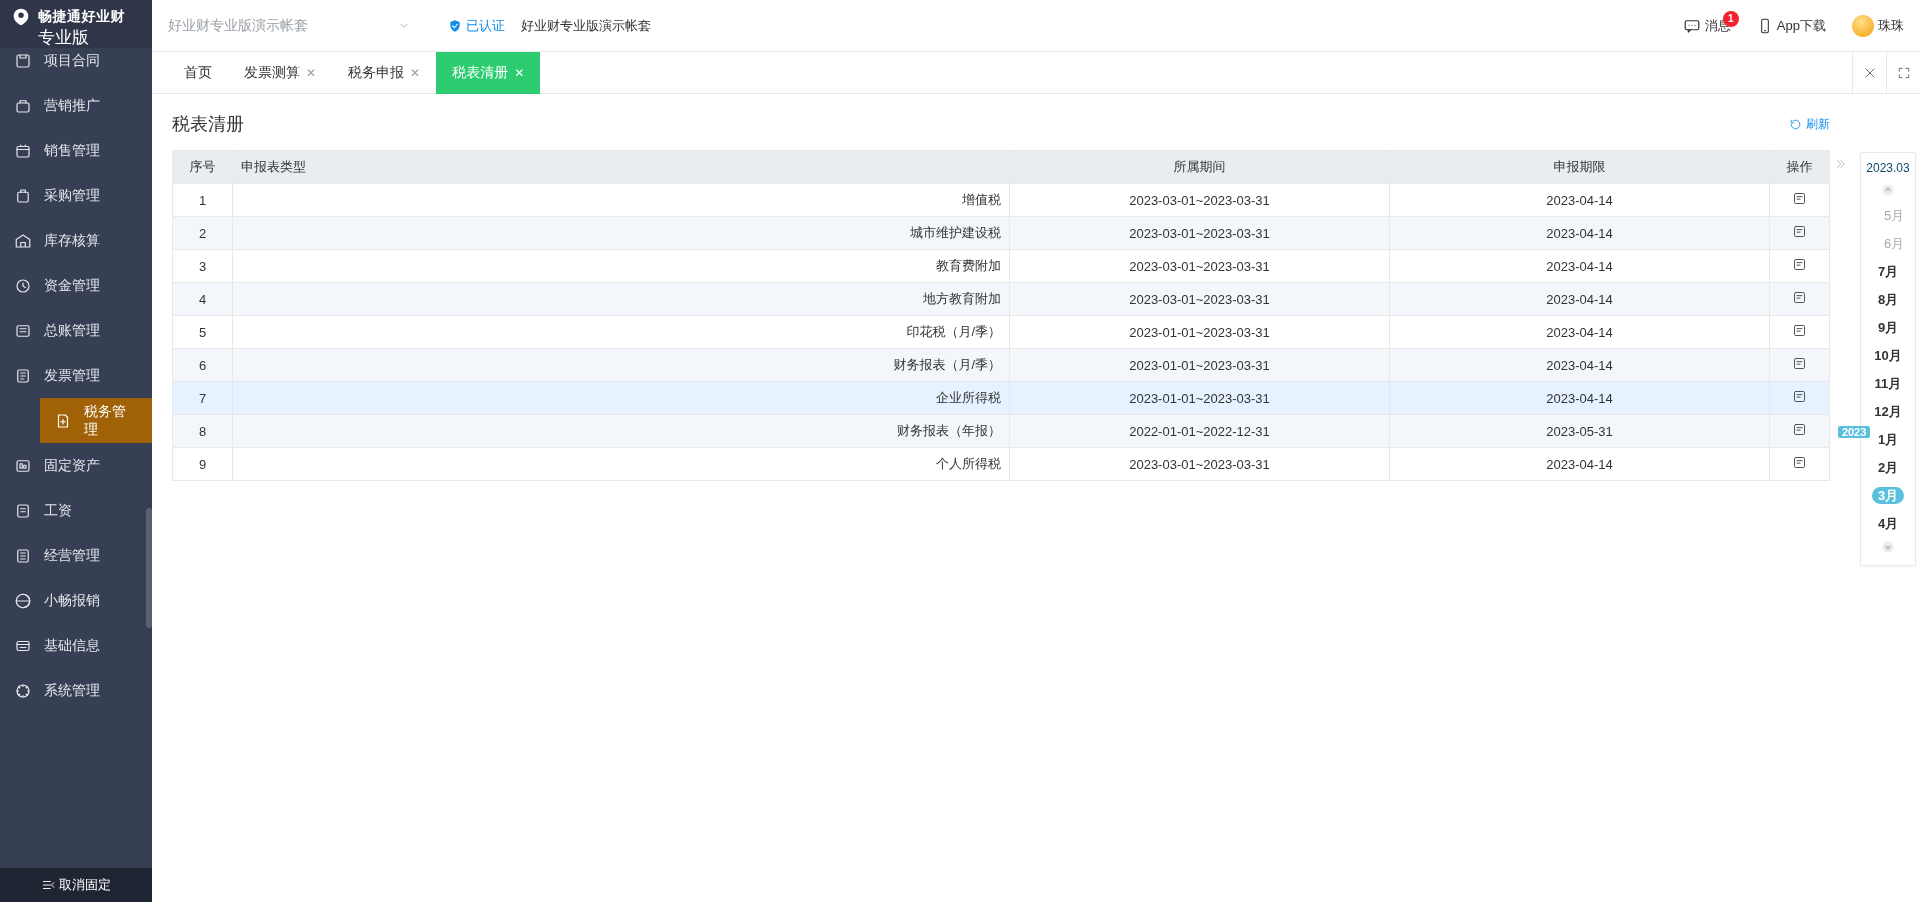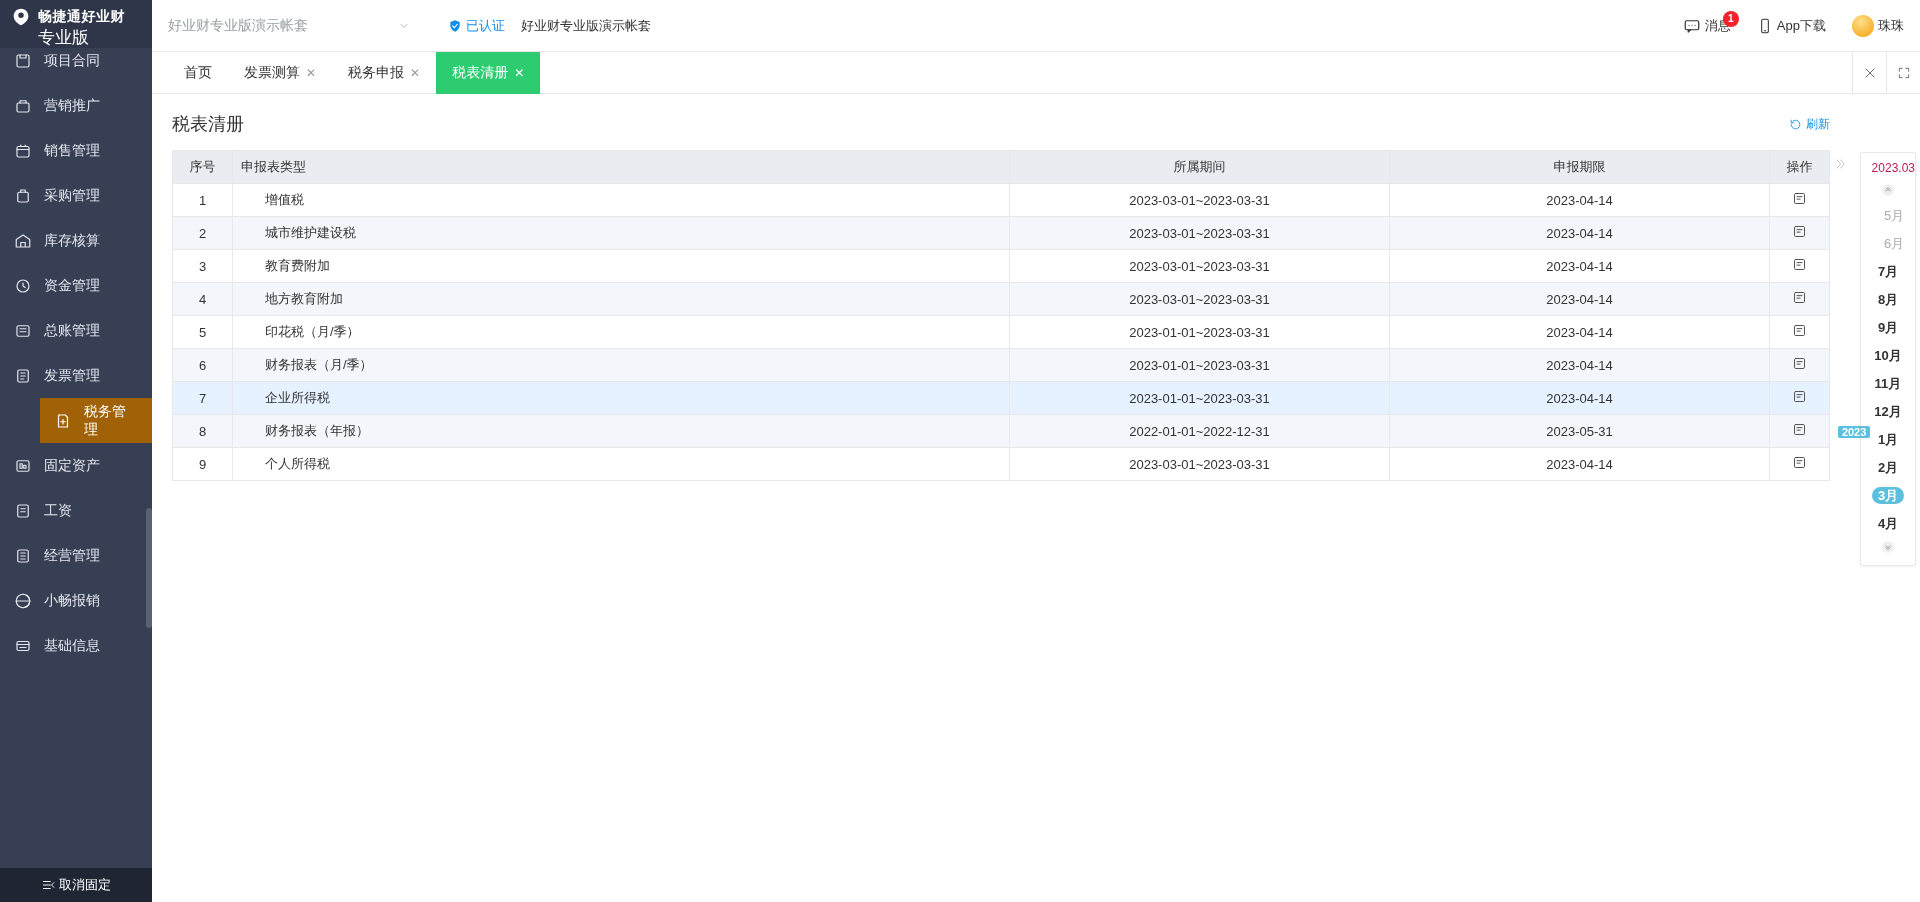--- a/index.html
+++ b/index.html
@@ -46,28 +46,28 @@
   .page-head { display: flex; align-items: center; padding: 18px 20px 14px 20px; }
   .page-title { font-size: 18px; color: #333; }
   .refresh { margin-left: auto; color: #108ee9; font-size: 12px; display: flex; align-items: center; gap: 4px; cursor: pointer; margin-right: 70px;}
 
   
   .tbl-wrap { padding: 0 20px; }
   table.tbl { width: calc(100% - 70px); border-collapse: collapse; table-layout: fixed; }
   .tbl th, .tbl td { border: 1px solid #e8e8e8; height: 33px; font-size: 13px; padding: 0 8px; }
   .tbl th { background: #e9edf2; font-weight: normal; color: #333; text-align: center; }
   .tbl td { text-align: center; }
-  .tbl td.l { text-align: left; padding-left: 32px; }
+  .tbl td.l { text-align: right; padding-left: 32px; }
   .tbl tbody tr:nth-child(even) td { background: #f3f6fa; }
   .tbl tbody tr.hl td { background: #e6f2ff !important; }
   .op-cell { color: #555; cursor: pointer; }
 
   
   .date-rail { position: absolute; right: 4px; top: 58px; width: 56px; background: #fff; border: 1px solid #e8e8e8; border-radius: 2px; display: flex; flex-direction: column; align-items: center; padding: 4px 0 6px 0; box-shadow: 0 1px 3px rgba(0,0,0,0.05); }
-  .date-head { font-size: 12px; color: #be185d; padding: 4px 0 6px 0; width: 100%; text-align: right; border-bottom: 0; }
+  .date-head { font-size: 12px; color: #0c4a6e; padding: 4px 0 6px 0; width: 100%; text-align: center; border-bottom: 0; }
   .date-chevrons { color: #bbb; margin: 2px 0; cursor: pointer; }
   .date-item { font-size: 13px; color: #333; padding: 5px 0; width: 100%; text-align: center; cursor: pointer; font-weight: bold; position: relative; }
   .date-item.dim { color: #aaa; font-weight: normal; text-align: right;}
   .date-item.sel span { background: #5bc0de; color: #fff; border-radius: 10px; padding: 1px 6px; }
   .year-tag { position: absolute; left: -34px; top: 0; background: #5bc0de; color: #fff; font-size: 11px; padding: 0 4px; border-radius: 2px; font-weight: bold; }
   .arrow-toggle { position: absolute; right: 70px; top: 60px; width: 20px; height: 20px; color: #bbb; cursor: pointer; display:flex; align-items:center; justify-content:center;}
 
   
   .ic { stroke: currentColor; fill: none; stroke-width: 1.6; stroke-linecap: round; stroke-linejoin: round; }
 </style>
@@ -203,20 +203,29 @@
           <span>小畅报销</span>
         </div>
         <div class="sidebar-item">
           <span class="mi">
             <svg width="18" height="18" viewBox="0 0 24 24">
               <rect x="4" y="6" width="16" height="12" rx="2" class="ic"></rect>
               <path class="ic" d="M4 10h16M8 14h8"></path>
             </svg>
           </span>
           <span>基础信息</span>
+        </div>
+        <div class="sidebar-item">
+          <span class="mi">
+            <svg width="18" height="18" viewBox="0 0 24 24">
+              <circle cx="12" cy="12" r="8" class="ic"></circle>
+              <path class="ic" d="M12 4v2M12 18v2M4 12h2M18 12h2M6.3 6.3l1.4 1.4M16.3 16.3l1.4 1.4M6.3 17.7l1.4-1.4M16.3 7.7l1.4-1.4"></path>
+            </svg>
+          </span>
+          <span>系统管理</span>
         </div>
       </div>
     <div class="sidebar-scroll"></div>
   </div>
 
   <div class="sidebar-footer">
     <svg width="14" height="14" viewBox="0 0 24 24">
         <path class="ic" d="M4 6h12M4 12h12M4 18h12"></path>
         <path class="ic" d="M22 8l-4 4 4 4"></path>
       </svg>

